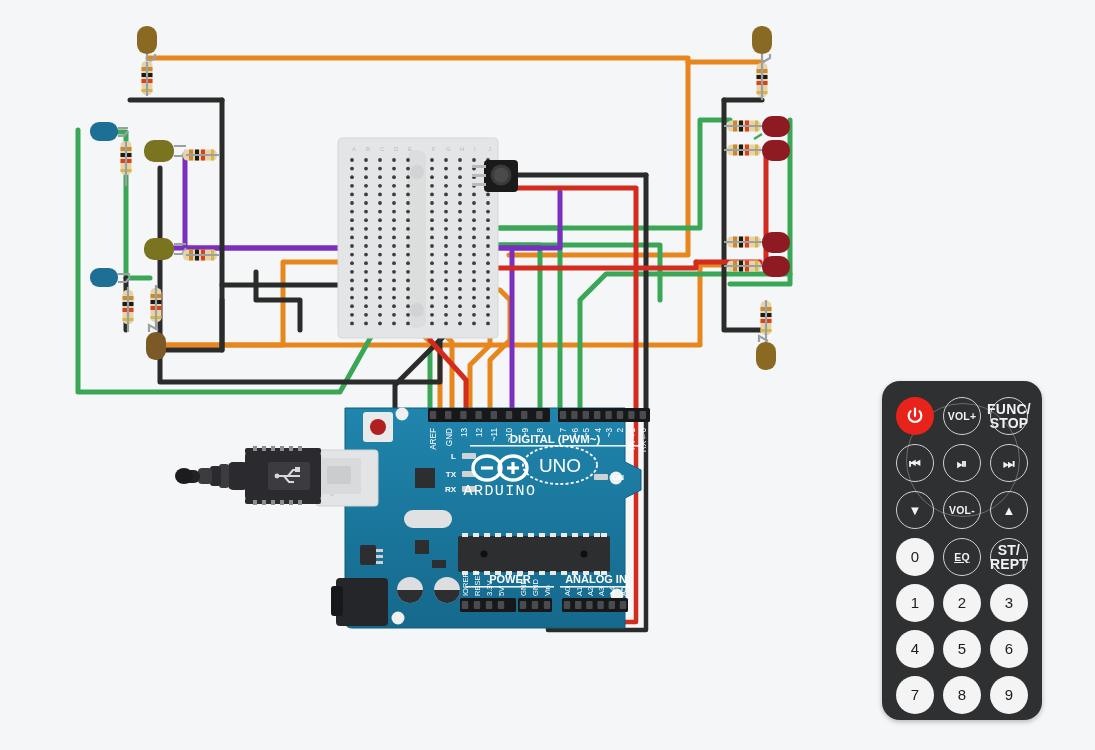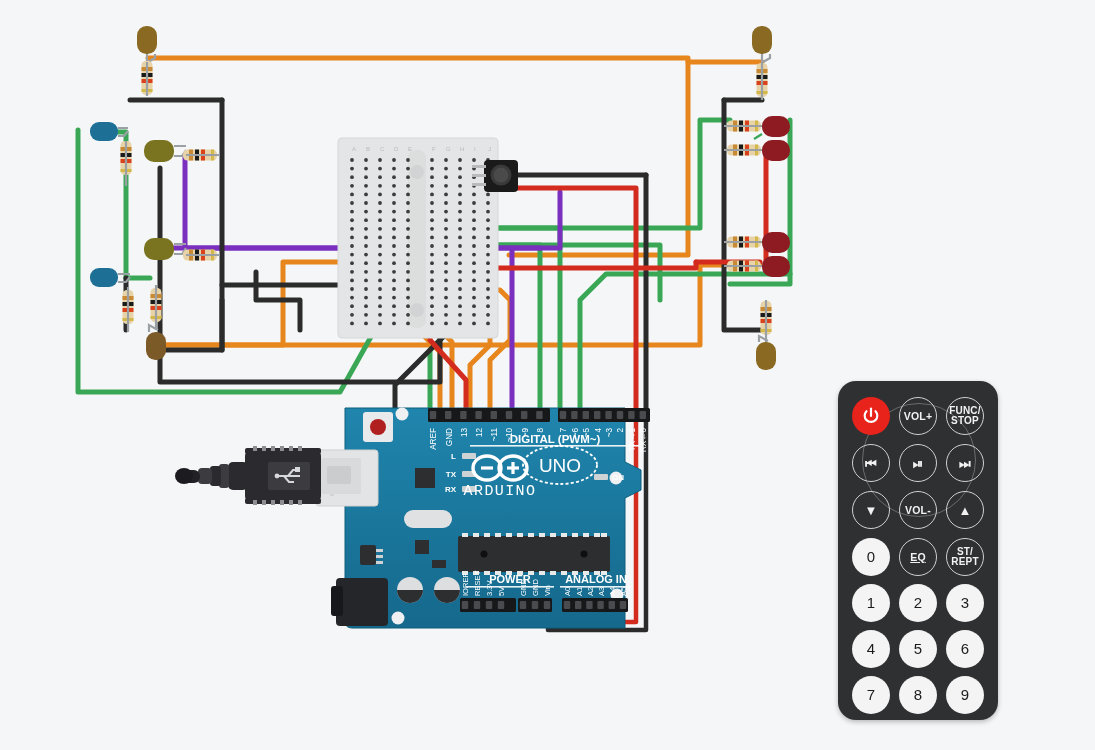--- a/index.html
+++ b/index.html
@@ -7,21 +7,21 @@
     width:1095px;height:750px;overflow:hidden;
     background:#f5f6f7;
     font-family:"Liberation Sans", sans-serif;
     position:relative;
   }
   .stage{position:absolute;left:0;top:0;width:1095px;height:750px;}
   svg.canvas{position:absolute;left:0;top:0;width:1095px;height:750px;display:block;}
 
   
   .remote{
-    position:absolute;left:838px;top:381px;width:160px;height:339px;
+    position:absolute;left:882px;top:381px;width:160px;height:339px;
     background:#2f3032;border-radius:18px;
     box-shadow:0 2px 5px rgba(0,0,0,.25);
   }
   .remote-grid{position:absolute;left:0;top:0;width:160px;height:339px;}
   .rbtn{
     position:absolute;border-radius:50%;
     display:flex;align-items:center;justify-content:center;
     text-align:center;line-height:1.02;
     box-sizing:border-box;
     user-select:none;
@@ -30,21 +30,21 @@
     border:1.3px solid #cfd0d2;color:#f2f2f2;background:transparent;
     font-size:10.5px;font-weight:bold;letter-spacing:.2px;
   }
   .rbtn.white{
     background:#f4f4f4;color:#1c1c1c;border:none;
     font-size:15px;font-weight:normal;
   }
   .rbtn.power{
     background:#e8231c;border:none;color:#fff;
   }
-  .rbtn.tiny{font-size:10px;}
+  .rbtn.tiny{font-size:14px;}
   .rbtn .glyph{font-size:13px;line-height:1;}
   .ring{
     position:absolute;border:1.3px solid #6a6b6d;border-radius:50%;
     left:24px;top:22px;width:112px;height:112px;pointer-events:none;
   }
   .pwr-svg{width:20px;height:20px;}
 </style>
 </head>
 <body>
 

